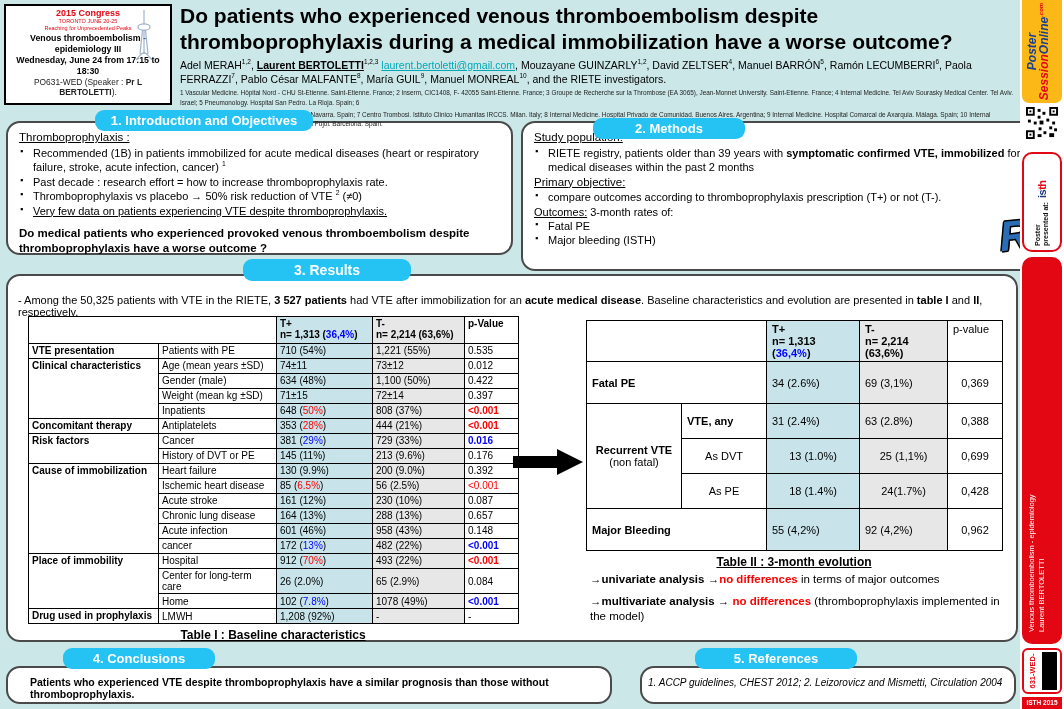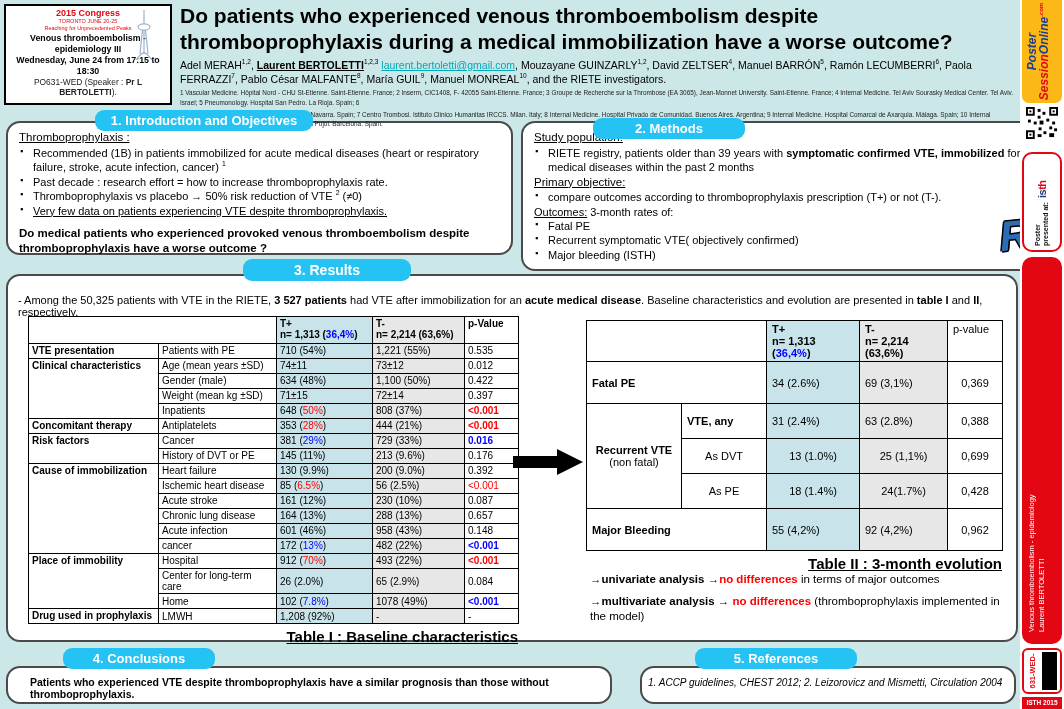--- a/index.html
+++ b/index.html
@@ -53,21 +53,21 @@
   #table2{width:416px;font-size:11px;}
   #table2 td{border:1.5px solid #000;padding:2px 5px;vertical-align:middle;overflow:hidden;}
   #table2 thead td{height:36px;font-weight:bold;vertical-align:top;}
   #table2 tr.tall td{height:42px;} #table2 tr.mid td{height:35px;}
   .grp{font-weight:bold;vertical-align:top !important;}
   .tp{background:#c8e4ea;} .tm{background:#e7e7e7;}
   .c{text-align:center;} .b{font-weight:bold;}
   .pv2{text-align:center;}
   .redb{color:#ff0000;font-weight:bold;} .blueb{color:#0000ff;font-weight:bold;} .redc{color:#ff0000;}
   .blue{color:#0000ff;}
-  .tcaption{margin-top:4px;text-align:right;font-weight:bold;text-decoration:underline;font-size:15px;}
+  .tcaption{margin-top:4px;text-align:center;font-weight:bold;text-decoration:underline;font-size:12px;}
   #arrow{position:absolute;left:505px;top:172px;}
   #analysis{position:absolute;left:582px;top:296px;font-size:11.5px;line-height:1.3;}
   #analysis div{margin-bottom:7px;}
   #conclusion-text{font-size:10.5px;font-weight:bold;}
   #references-text{font-size:10px;font-style:italic;}
   
   #sidebar{position:absolute;left:1020px;top:0;width:44px;height:709px;background:#fff;z-index:4;}
   .vwrap{position:relative;overflow:hidden;}
   .vtext{position:absolute;left:0;top:0;transform:rotate(-90deg) translateX(-100%);transform-origin:0 0;}
   #sb-yellow{position:absolute;left:2px;top:0;width:40px;height:103px;background:#fbb817;border-radius:0 0 7px 7px;}
@@ -141,21 +141,20 @@
   <ul class="blist">
       <li><span>RIETE registry, patients older than 39 years with </span><span style="font-weight: bold;">symptomatic confirmed VTE, immobilized</span><span> for medical diseases within the past 2 months</span></li>
     </ul>
   <div class="uhead">Primary objective:</div>
   <ul class="blist">
       <li><span>compare outcomes according to thromboprophylaxis prescription (T+) or not (T-).</span></li>
     </ul>
   <div class="ptxt"><span style="text-decoration: underline;">Outcomes:</span><span> 3-month rates of:</span></div>
   <ul class="blist">
       <li><span>Fatal PE</span></li>
-      <li><span>Recurrent symptomatic VTE( objectively confirmed)</span></li>
       <li><span>Major bleeding (ISTH)</span></li>
     </ul>
   <div id="riete-logo"><span>R:</span></div>
 </div>
 
 <div class="panel" id="panel3">
   <div id="results-intro"><span>- Among the 50,325 patients with VTE in the RIETE, </span><span style="font-weight: bold;">3 527 patients</span><span> had VTE after immobilization for an </span><span style="font-weight: bold;">acute medical disease</span><span>. Baseline characteristics and evolution are presented in </span><span style="font-weight: bold;">table I</span><span> and </span><span style="font-weight: bold;">II</span><span>, respectively.</span></div>
 
   <div id="t1wrap">
     <table id="table1">

